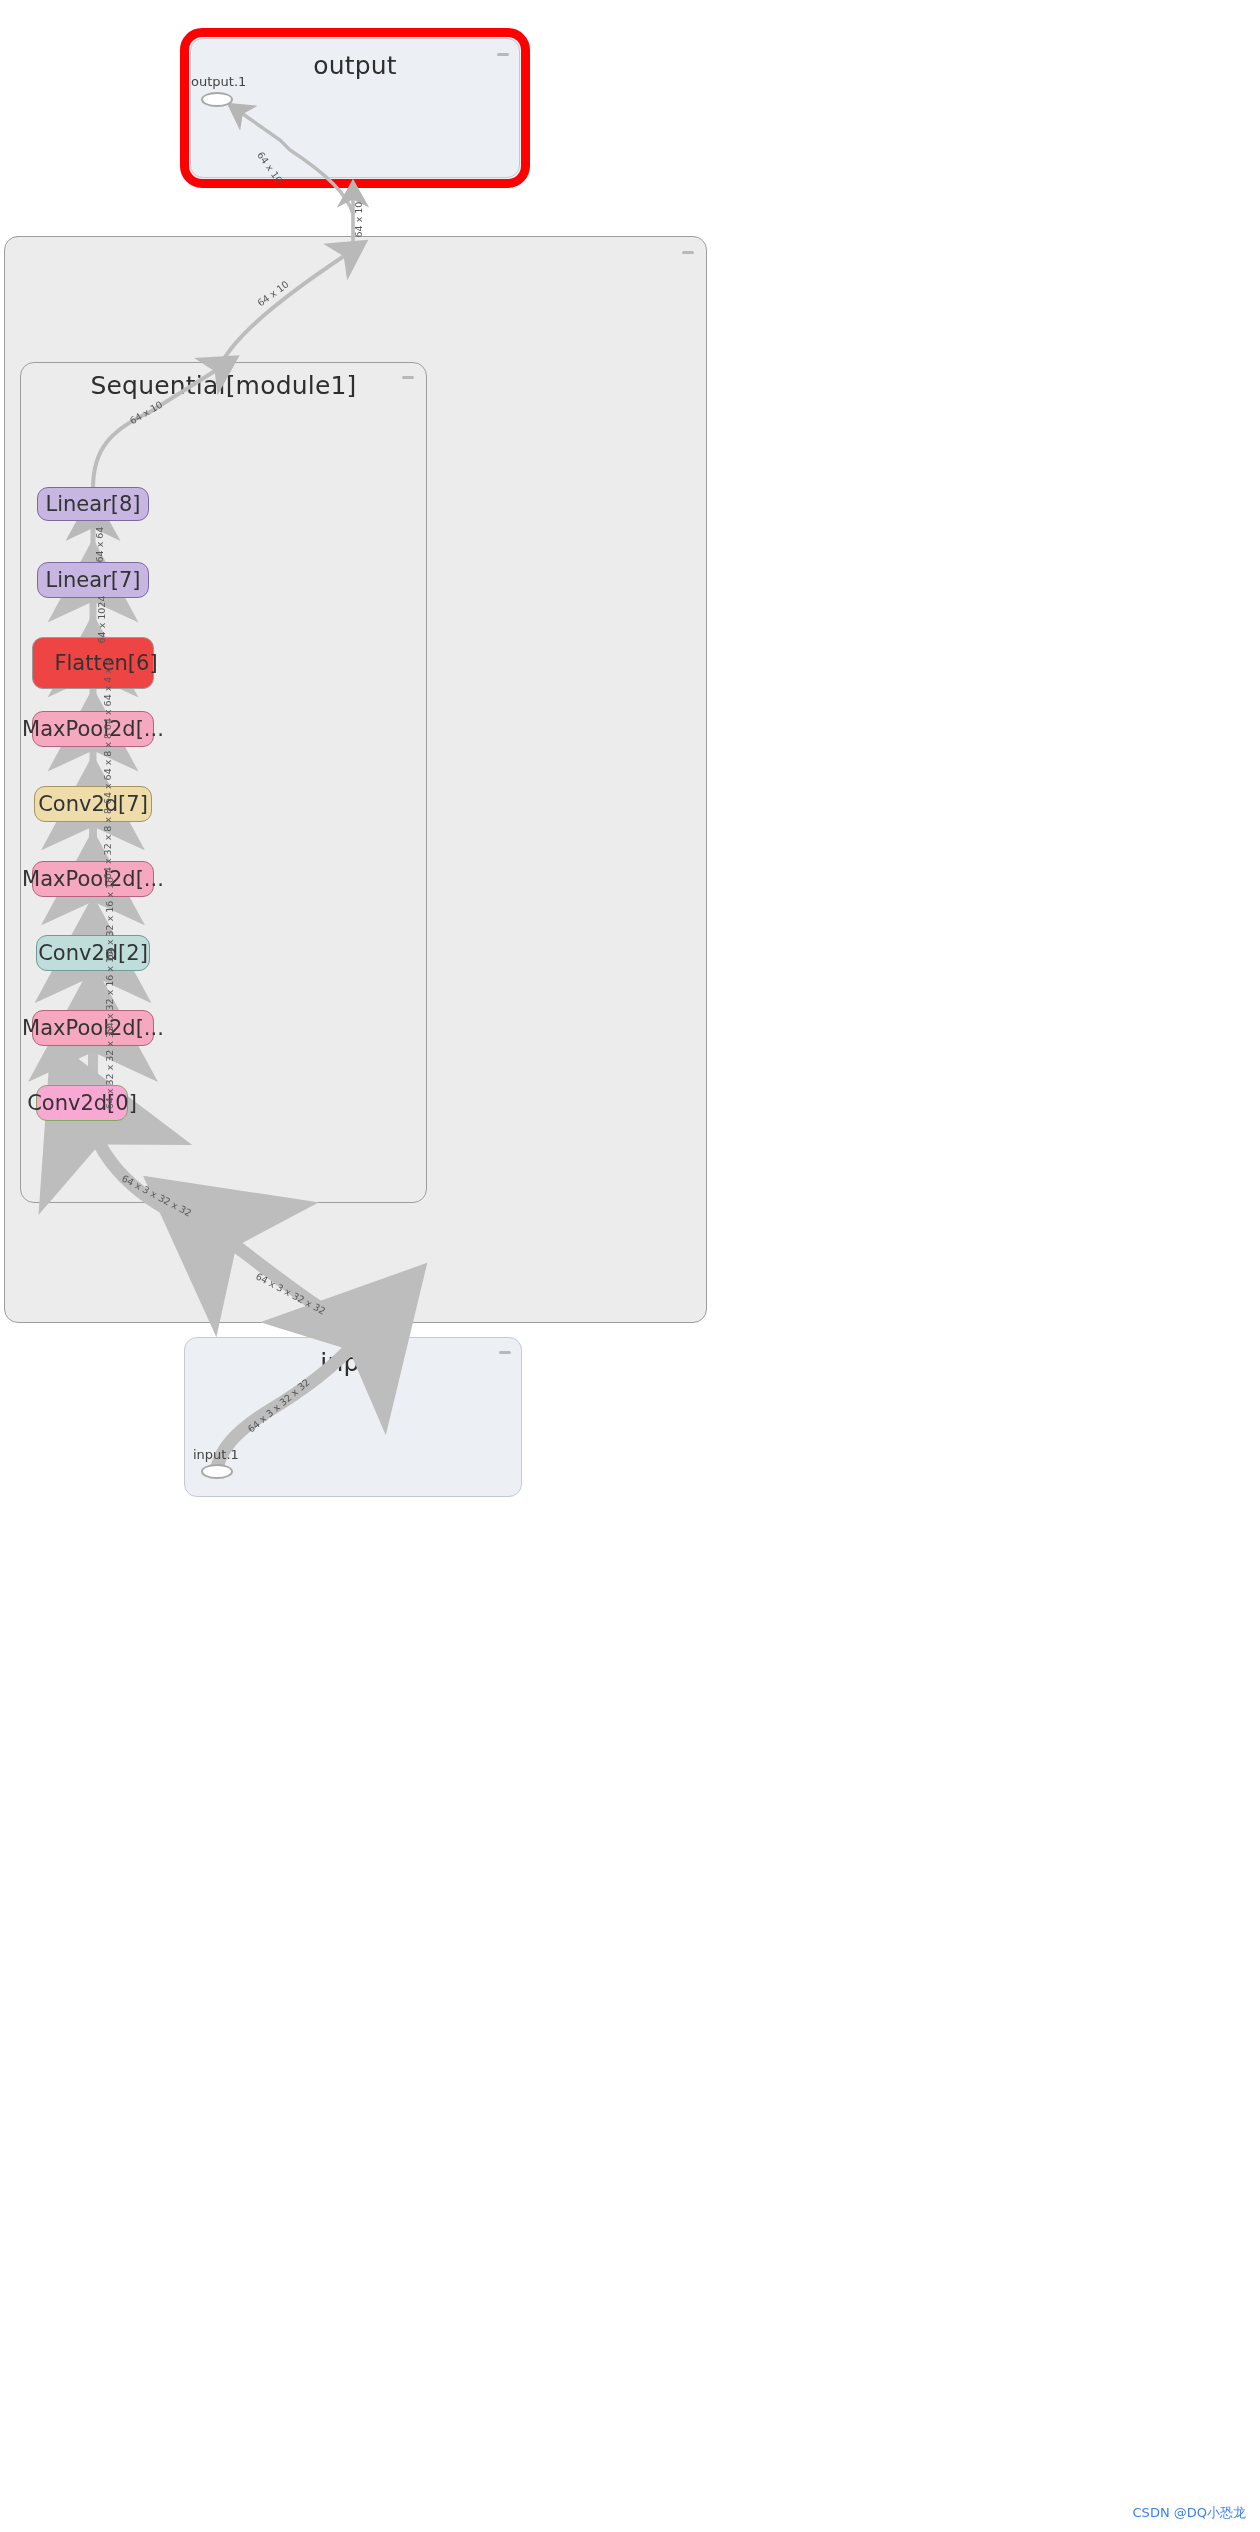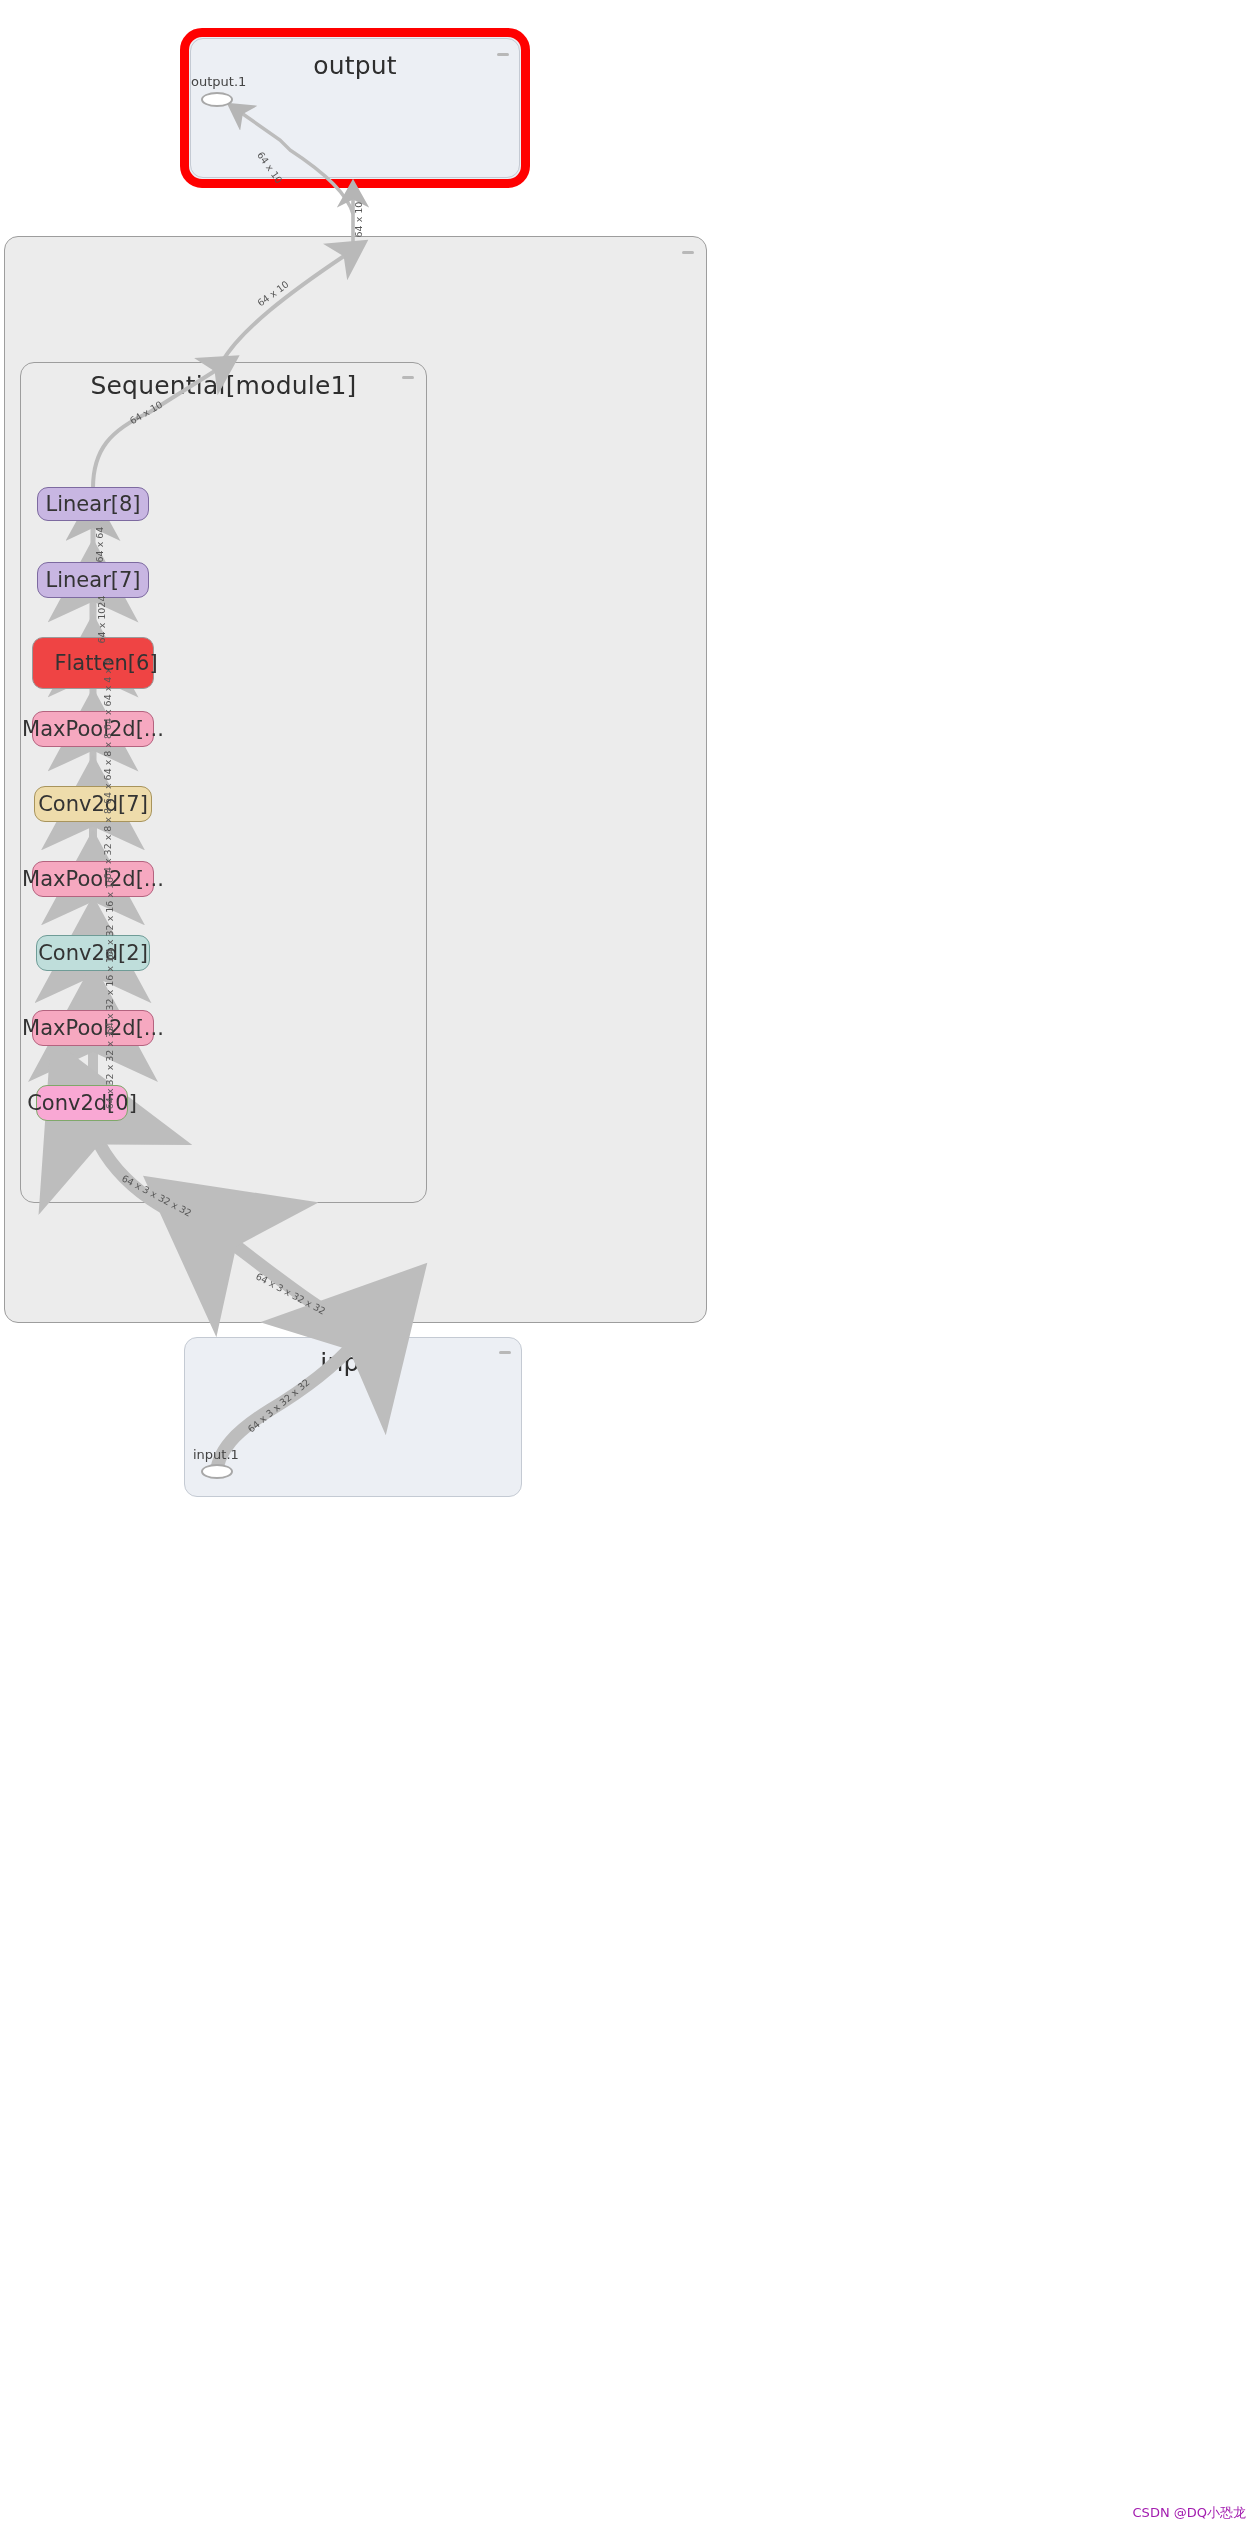--- a/index.html
+++ b/index.html
@@ -77,21 +77,21 @@
 
   
   .elabel{
     position:absolute;color:#555;font-size:9.5px;white-space:nowrap;
     transform-origin:center center;
   }
 
   
   #watermark{
     position:absolute;right:14px;bottom:10px;
-    color:#a21caf;font-size:13px;white-space:nowrap;
+    color:#3b82f6;font-size:13px;white-space:nowrap;
   }
 </style>
 </head>
 <body>
 
 <div id="canvas">
 
   <div id="output-highlight"></div>
 
   <div id="output-cluster" class="cluster">

